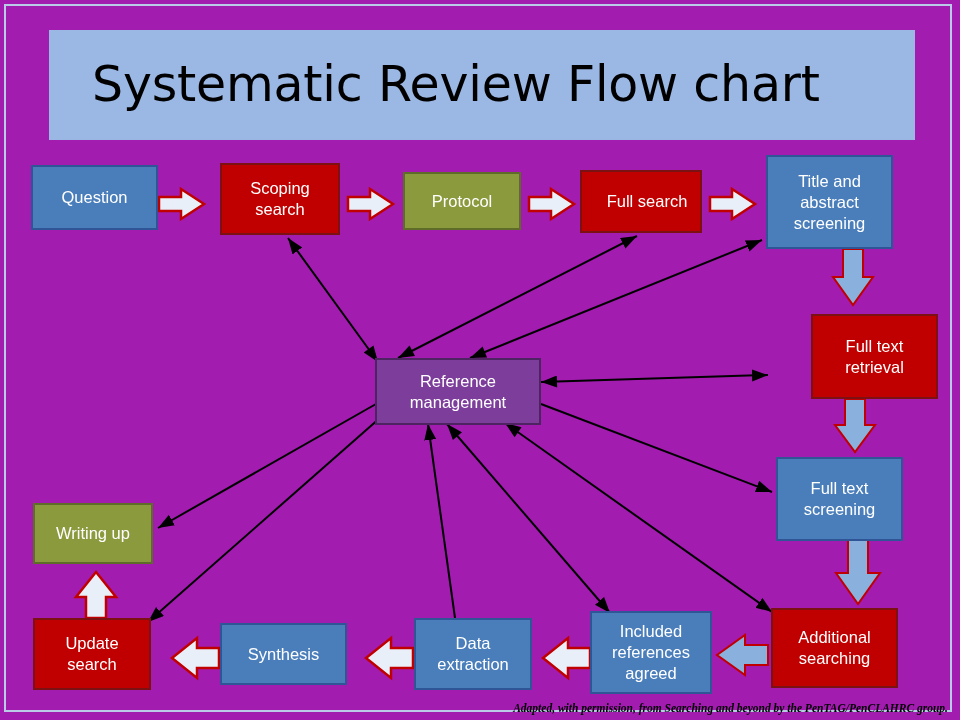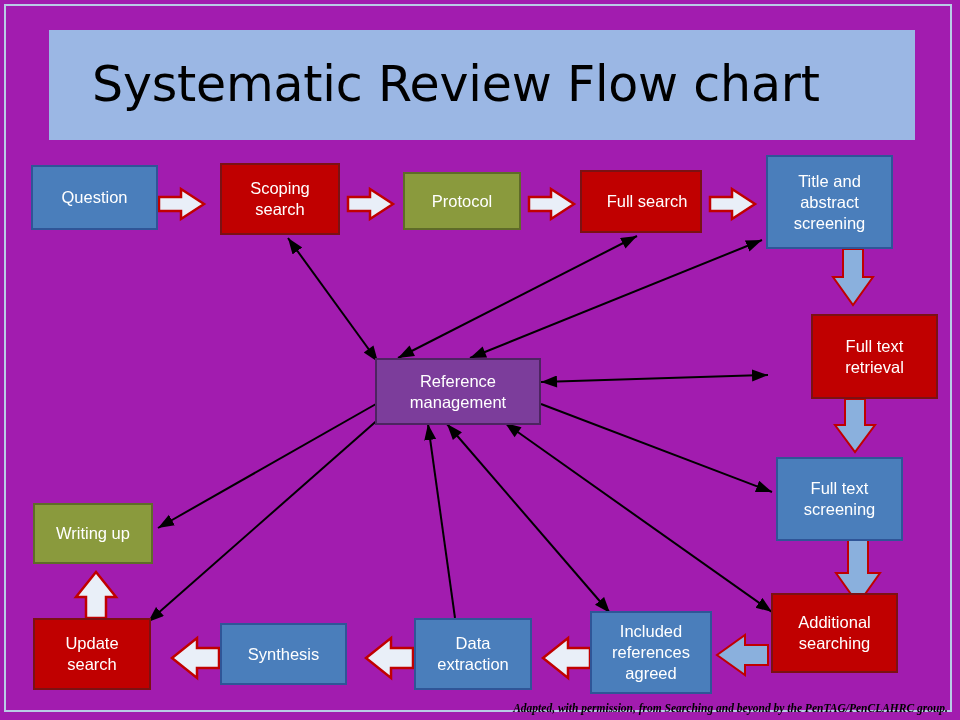--- a/index.html
+++ b/index.html
@@ -195,21 +195,21 @@
   </div>
 
   <div class="node red" style="left:771px; top:314px; width:127px; height:85px;margin-left:40px;">
     <span>Full text retrieval</span>
   </div>
 
   <div class="node blue" style="left:776px; top:457px; width:127px; height:84px;">
     <span>Full text screening</span>
   </div>
 
-  <div class="node red" style="left:771px; top:593px; width:127px; height:80px;">
+  <div class="node red" style="left:771px; top:608px; width:127px; height:80px;">
     <span>Additional searching</span>
   </div>
 
   <div class="node blue" style="left:590px; top:611px; width:122px; height:83px;">
     <span>Included references agreed</span>
   </div>
 
   <div class="node blue" style="left:414px; top:618px; width:118px; height:72px;">
     <span>Data extraction</span>
   </div>

